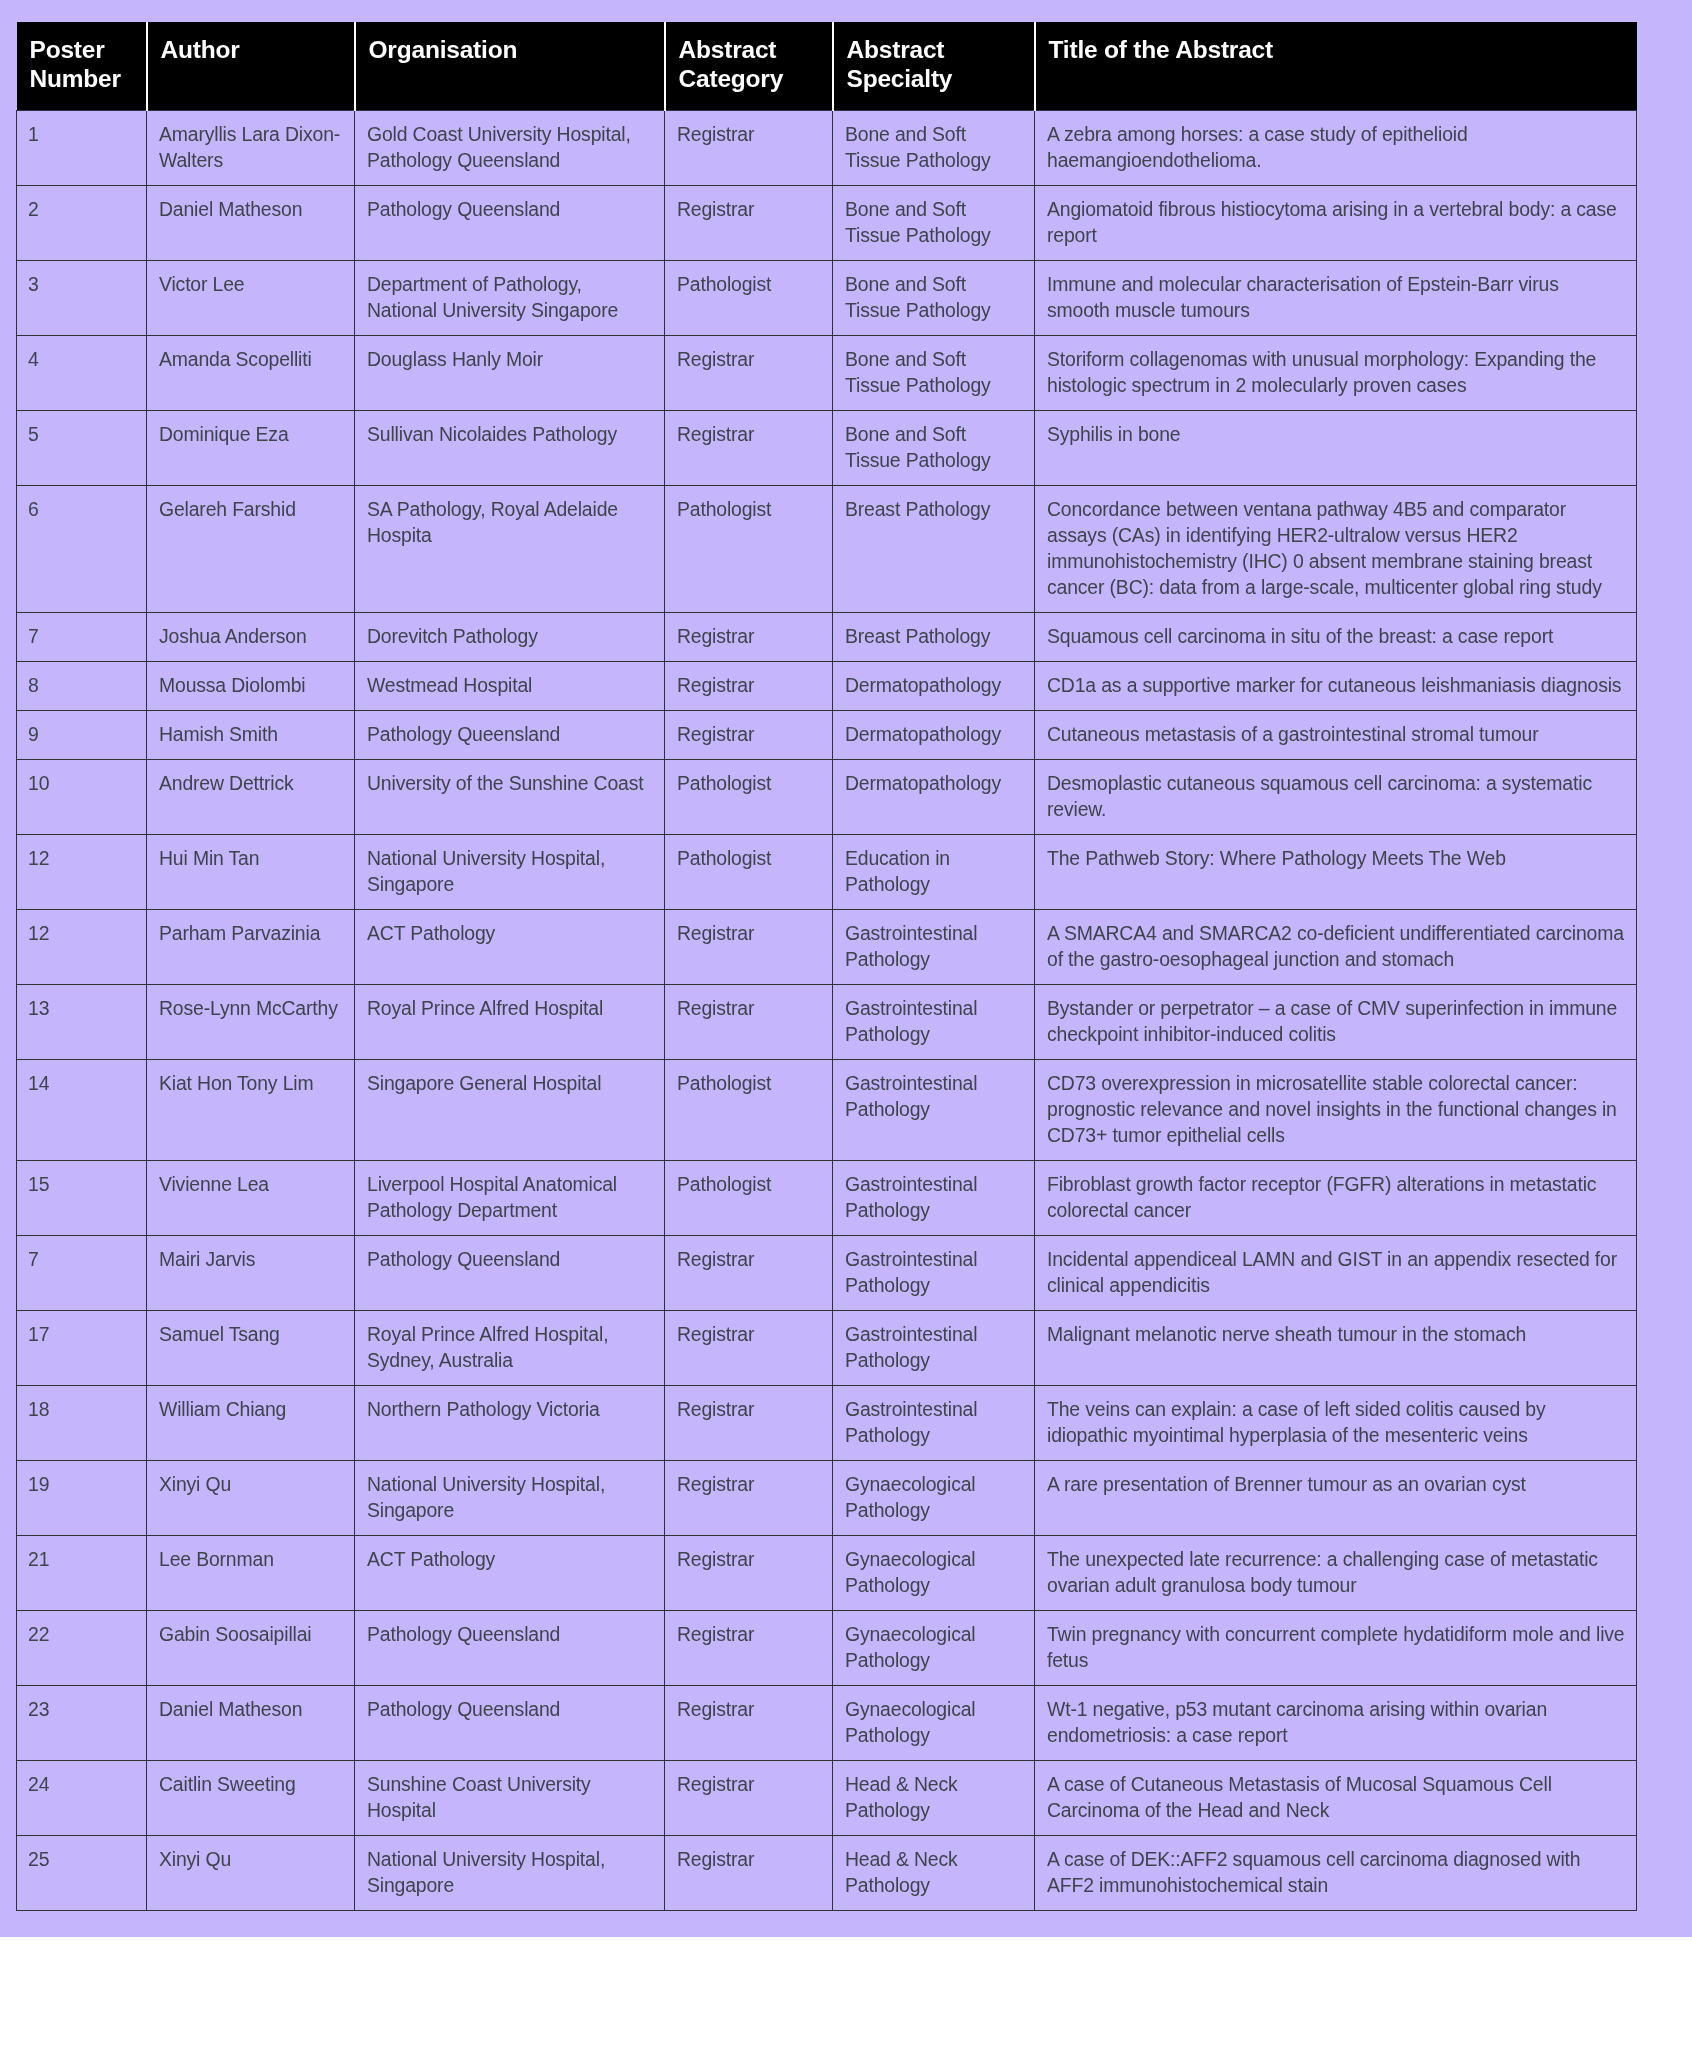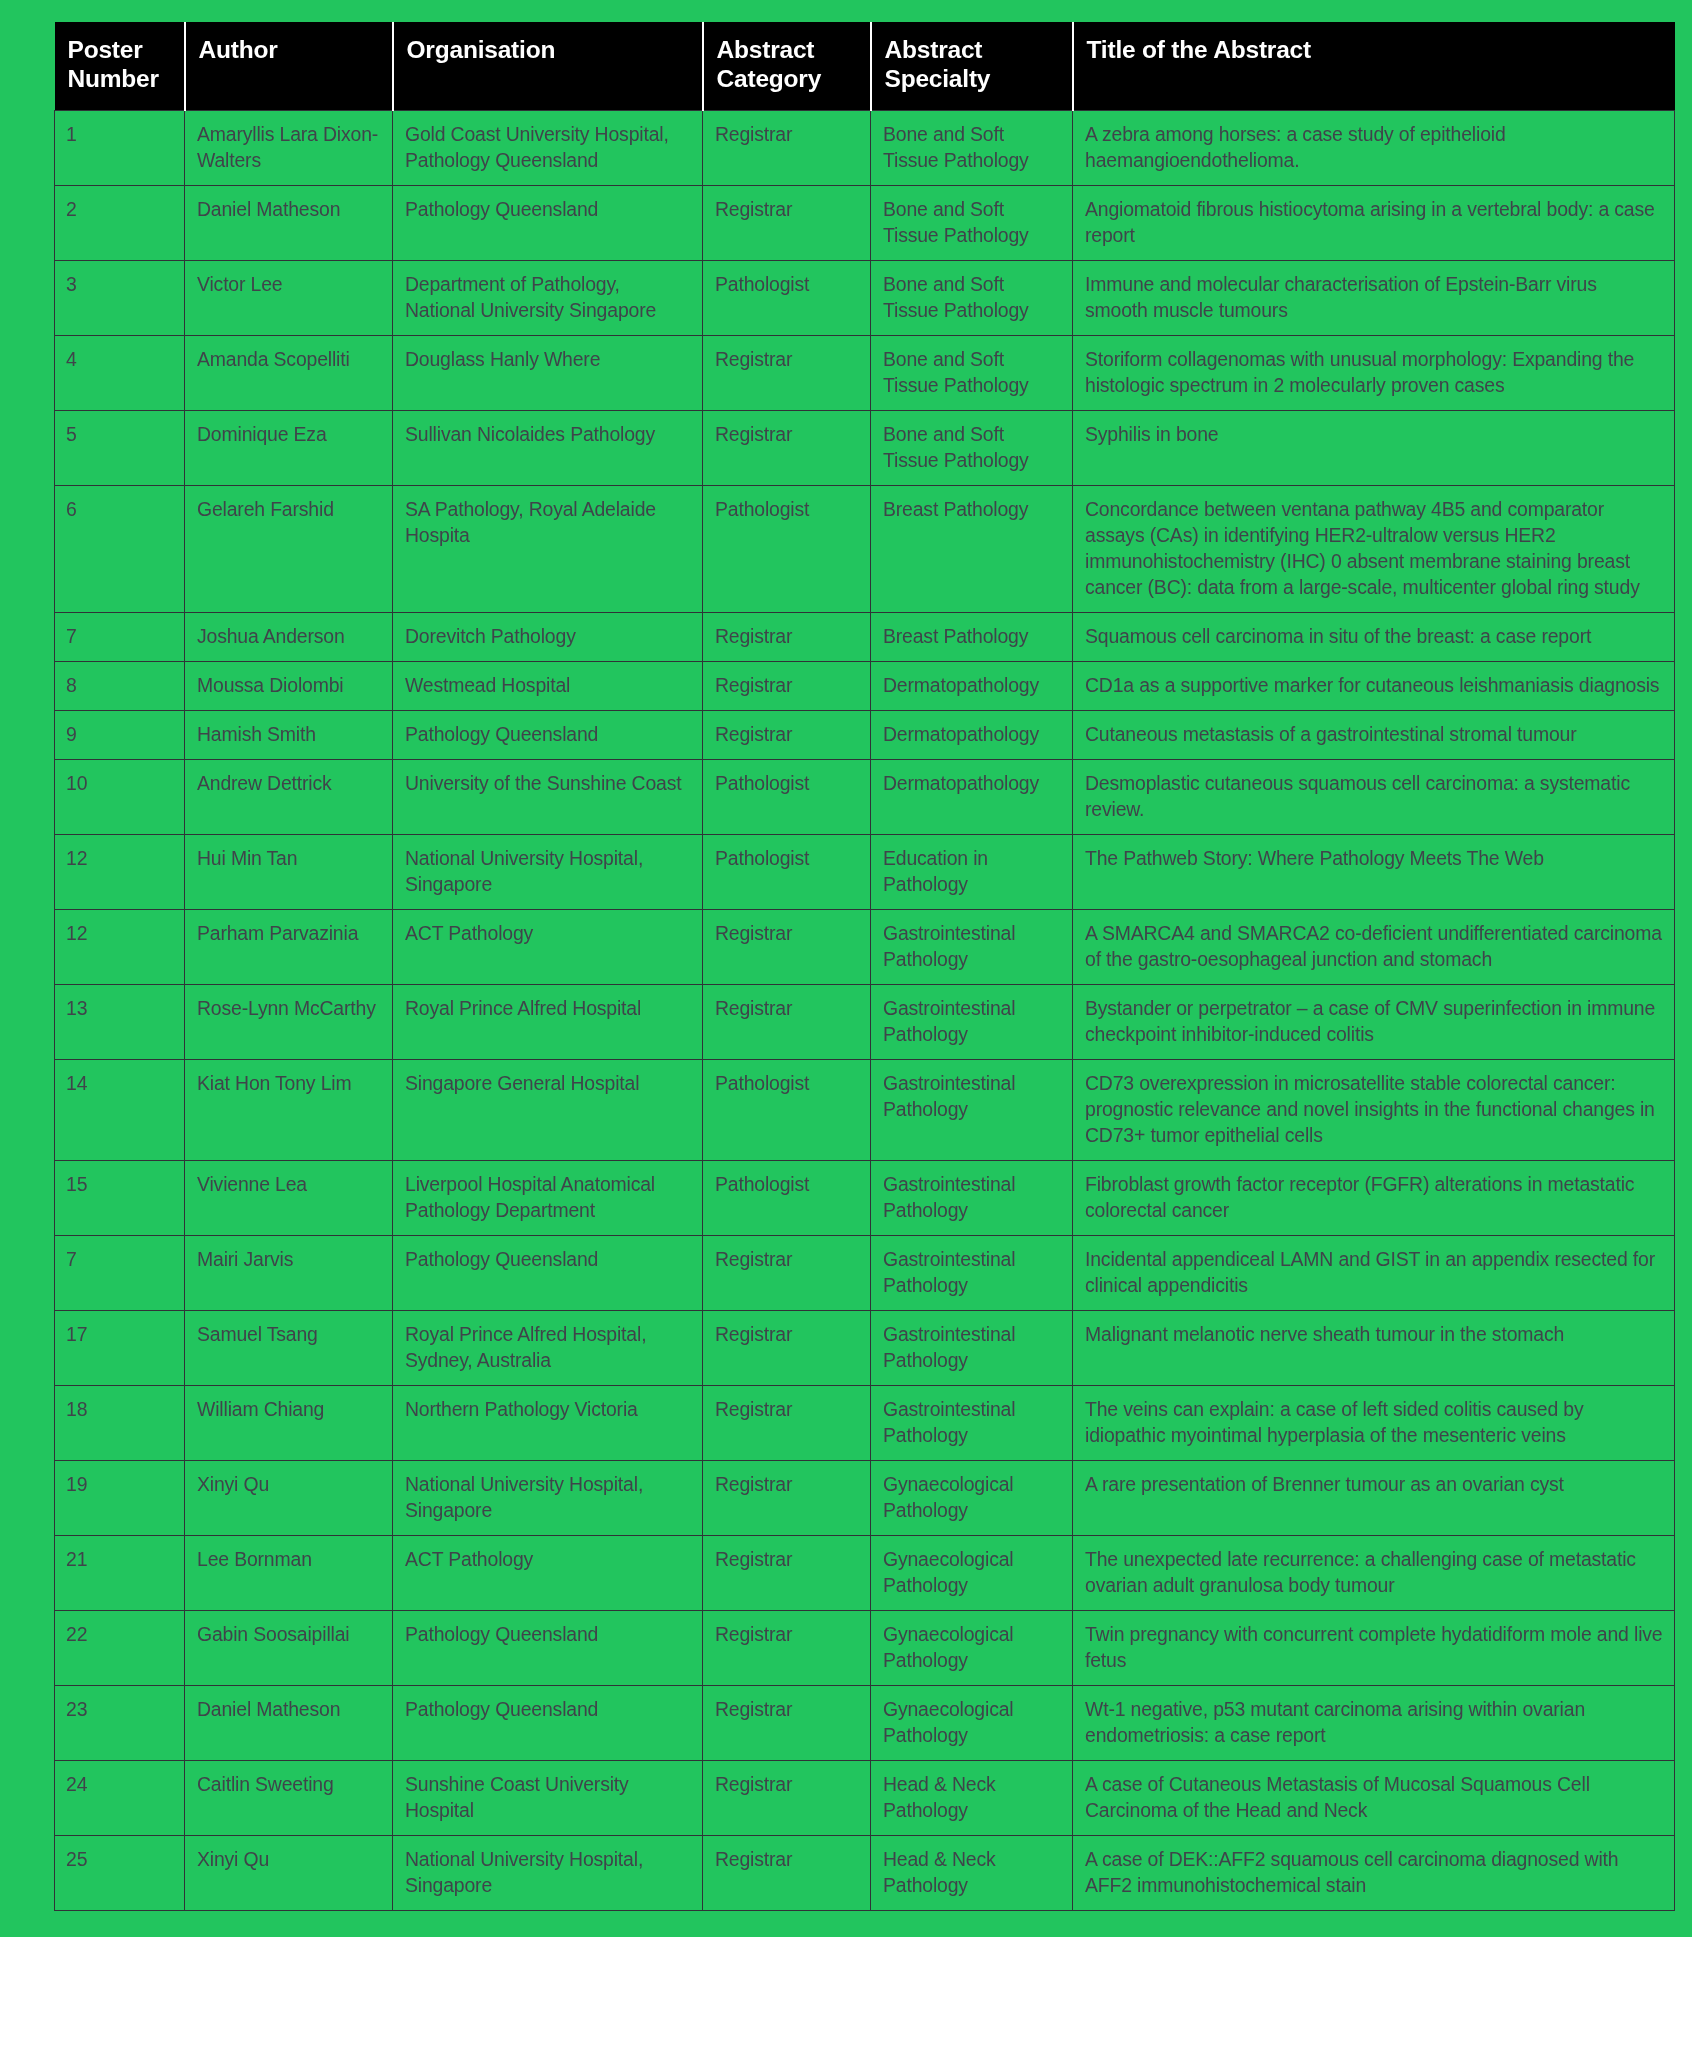--- a/index.html
+++ b/index.html
@@ -9,22 +9,22 @@
   }
   body {
     width: 1692px;
     font-family: "Liberation Sans", sans-serif;
     color: #3b3f44;
     -webkit-font-smoothing: antialiased;
   }
   .page {
     width: 1692px;
     box-sizing: border-box;
-    padding: 22px 28px 26px 54px;
-    background: #22c55e;
+    padding: 22px 28px 26px 16px;
+    background: #c4b5fd;
   }
   table.abstract-table {
     border-collapse: collapse;
     table-layout: fixed;
     width: 1620px;
   }
   table.abstract-table col.c-poster    { width: 130px; }
   table.abstract-table col.c-author    { width: 208px; }
   table.abstract-table col.c-org       { width: 310px; }
   table.abstract-table col.c-category  { width: 168px; }
@@ -111,21 +111,21 @@
           <td class="cell-poster">3</td>
           <td>Victor Lee</td>
           <td>Department of Pathology, National University Singapore</td>
           <td>Pathologist</td>
           <td>Bone and Soft Tissue Pathology</td>
           <td>Immune and molecular characterisation of Epstein-Barr virus smooth muscle  tumours</td>
         </tr>
       <tr>
           <td class="cell-poster">4</td>
           <td>Amanda Scopelliti</td>
-          <td>Douglass Hanly Where</td>
+          <td>Douglass Hanly Moir</td>
           <td>Registrar</td>
           <td>Bone and Soft Tissue Pathology</td>
           <td>Storiform collagenomas with unusual morphology: Expanding the histologic spectrum in 2 molecularly proven cases</td>
         </tr>
       <tr>
           <td class="cell-poster">5</td>
           <td>Dominique Eza</td>
           <td>Sullivan Nicolaides Pathology</td>
           <td>Registrar</td>
           <td>Bone and Soft Tissue Pathology</td>

